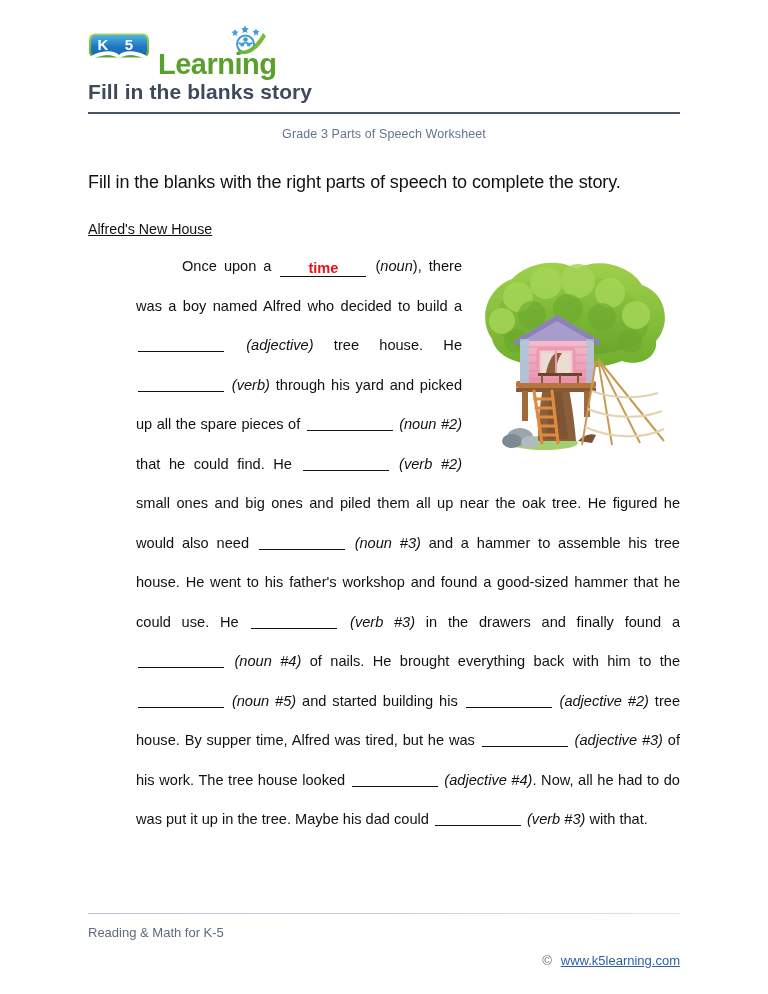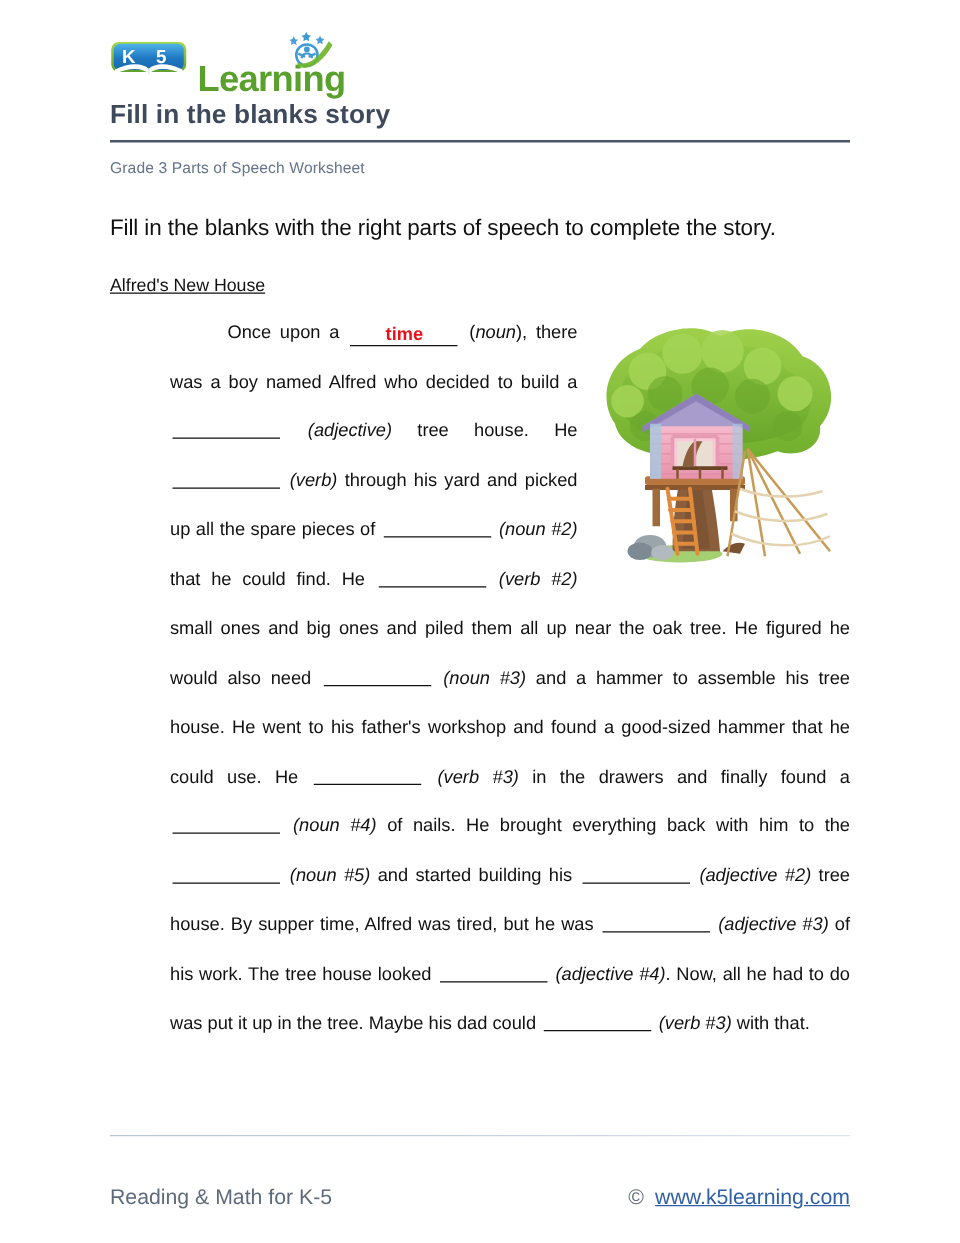--- a/index.html
+++ b/index.html
@@ -72,20 +72,21 @@
     margin-top: 8px;
     height: 2px;
     background: #4a5568;
     width: 592px;
   }
   .subtitle {
     margin-top: 13px;
     font-size: 12.5px;
     color: #64748b;
     letter-spacing: 0.1px;
+    text-align: center;
   }
 
   
   .content {
     position: absolute;
     left: 88px;
     top: 172px;
     width: 592px;
   }
   .intro {
@@ -155,22 +156,22 @@
     width: 592px;
   }
   .footer-rule {
     height: 1.5px;
     background: linear-gradient(to right, #b9c5d6 0%, #c7d2e0 50%, #dde5ef 100%);
   }
   .footer-row {
     margin-top: 11px;
     display: flex;
     justify-content: space-between;
-    align-items: flex-end;
-    font-size: 17px;
+    align-items: flex-start;
+    font-size: 13px;
     color: #5e6b7d;
   }
   .footer-right {
     display: flex;
     align-items: baseline;
     gap: 9px;
   }
   .footer-link {
     color: #2f5fa8;
     text-decoration: underline;

